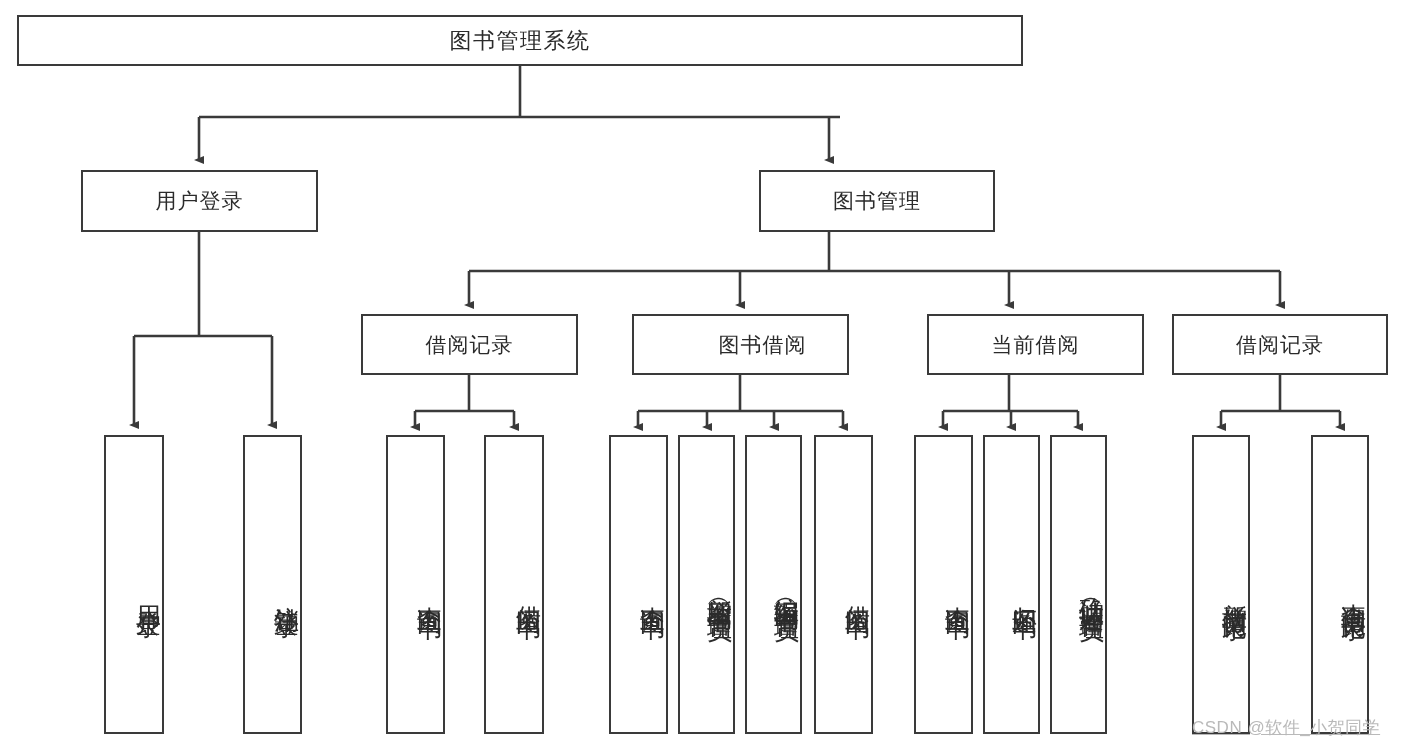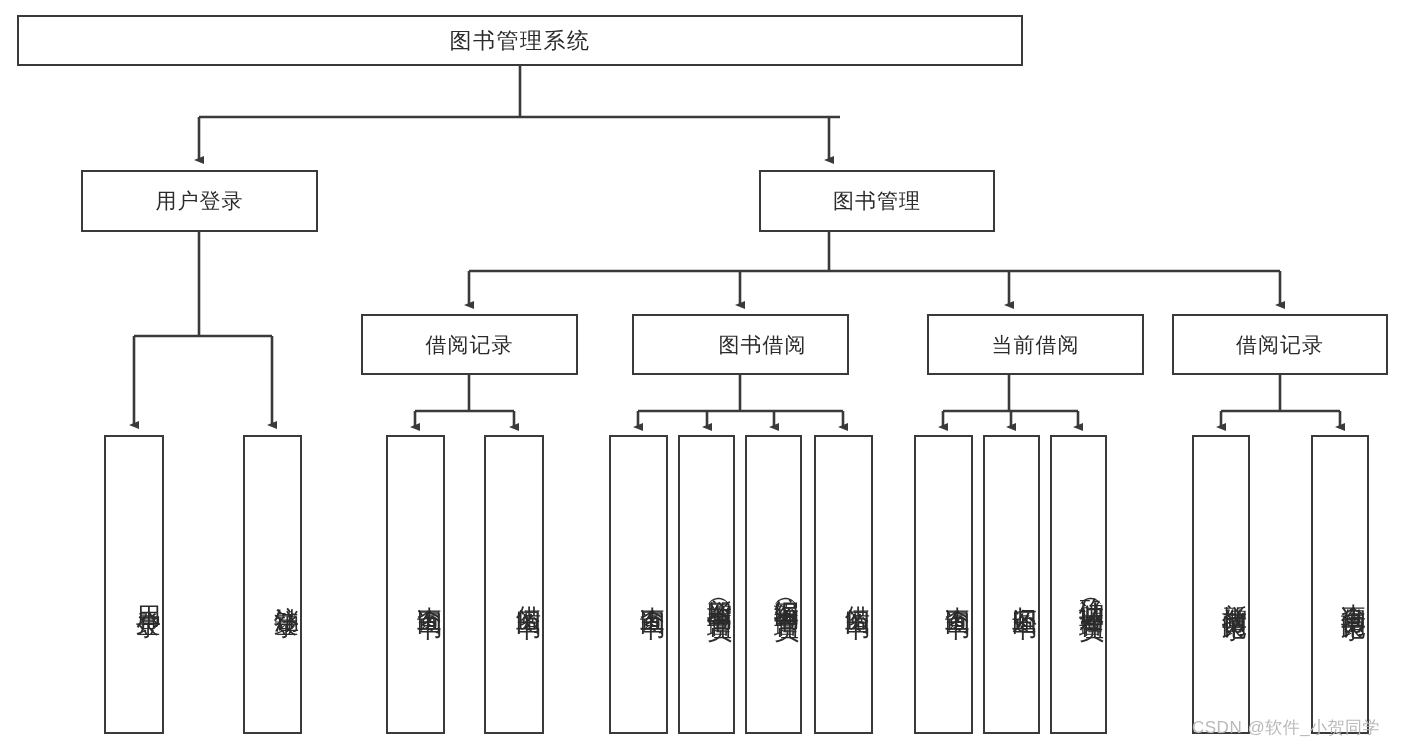--- a/index.html
+++ b/index.html
@@ -174,15 +174,15 @@
   <div class="node vert" style="left:1050px; top:435px; width:57px; height:299px;">
     <span>确认归还（管理员）</span>
   </div>
   <div class="node vert" style="left:1192px; top:435px; width:58px; height:299px;">
     <span>新增借阅记录</span>
   </div>
   <div class="node vert" style="left:1311px; top:435px; width:58px; height:299px;">
     <span>查询借阅记录</span>
   </div>
 
-  <div class="watermark" style="left:1192px; top:716px;">CSDN @软件_小贺同学</div>
+  <div class="watermark" style="left:1192px; top:716px;text-decoration:underline;">CSDN @软件_小贺同学</div>
 
 </div>
 
 </body></html>

